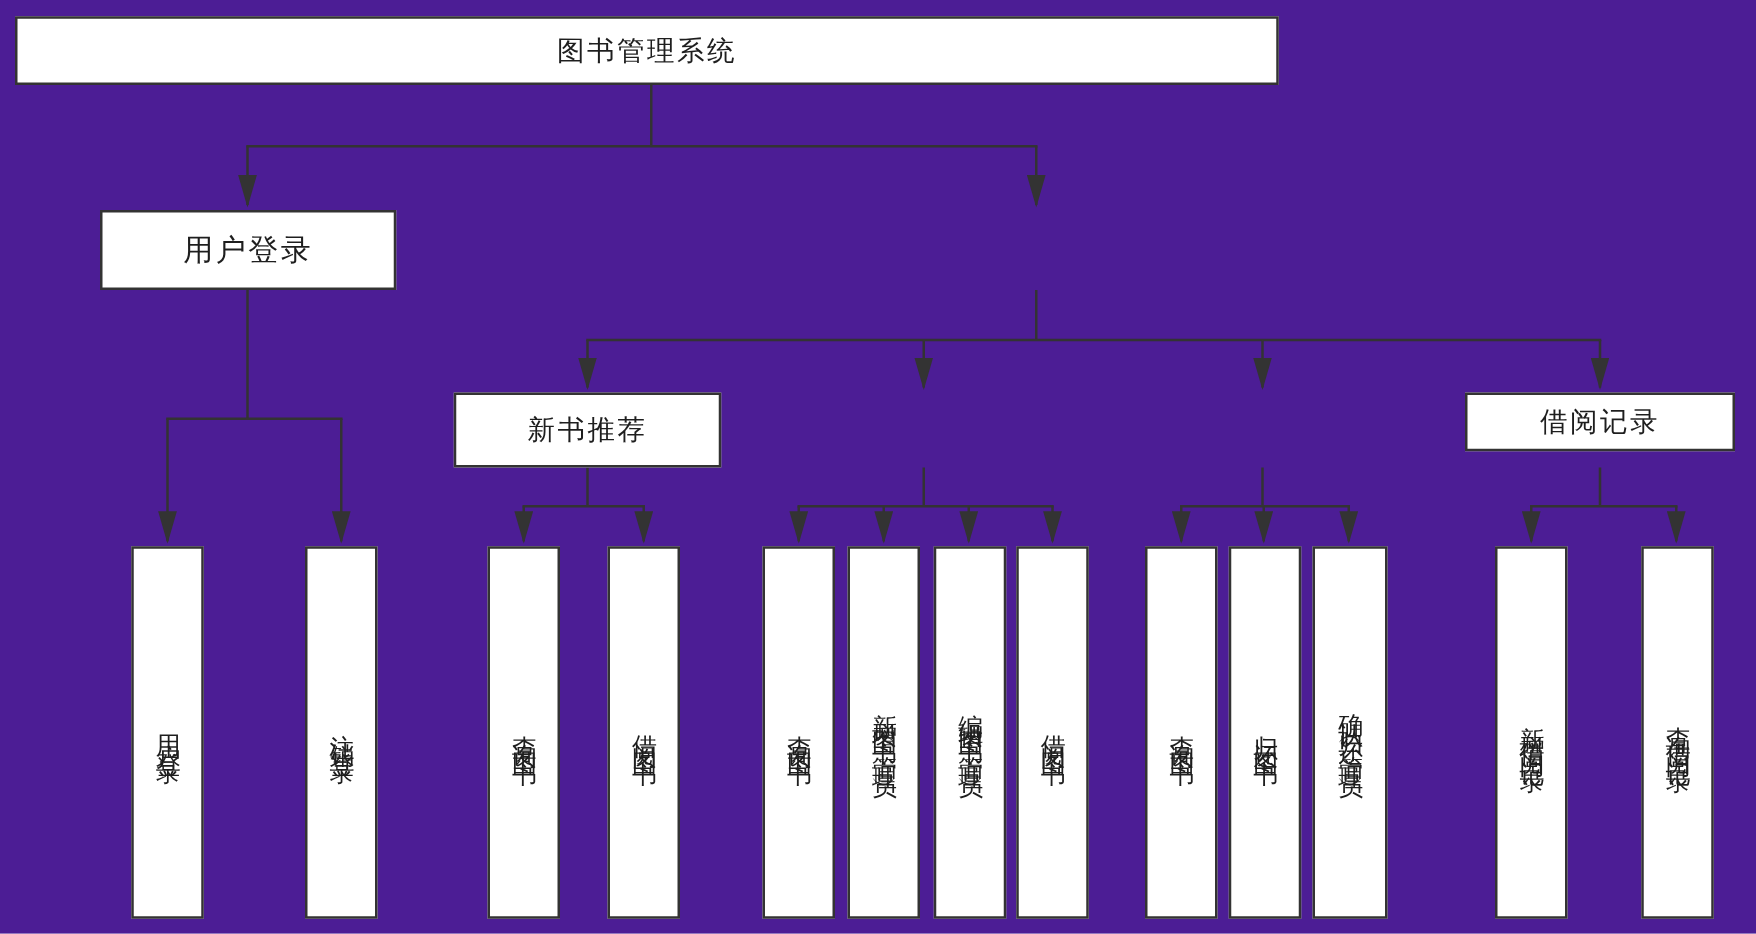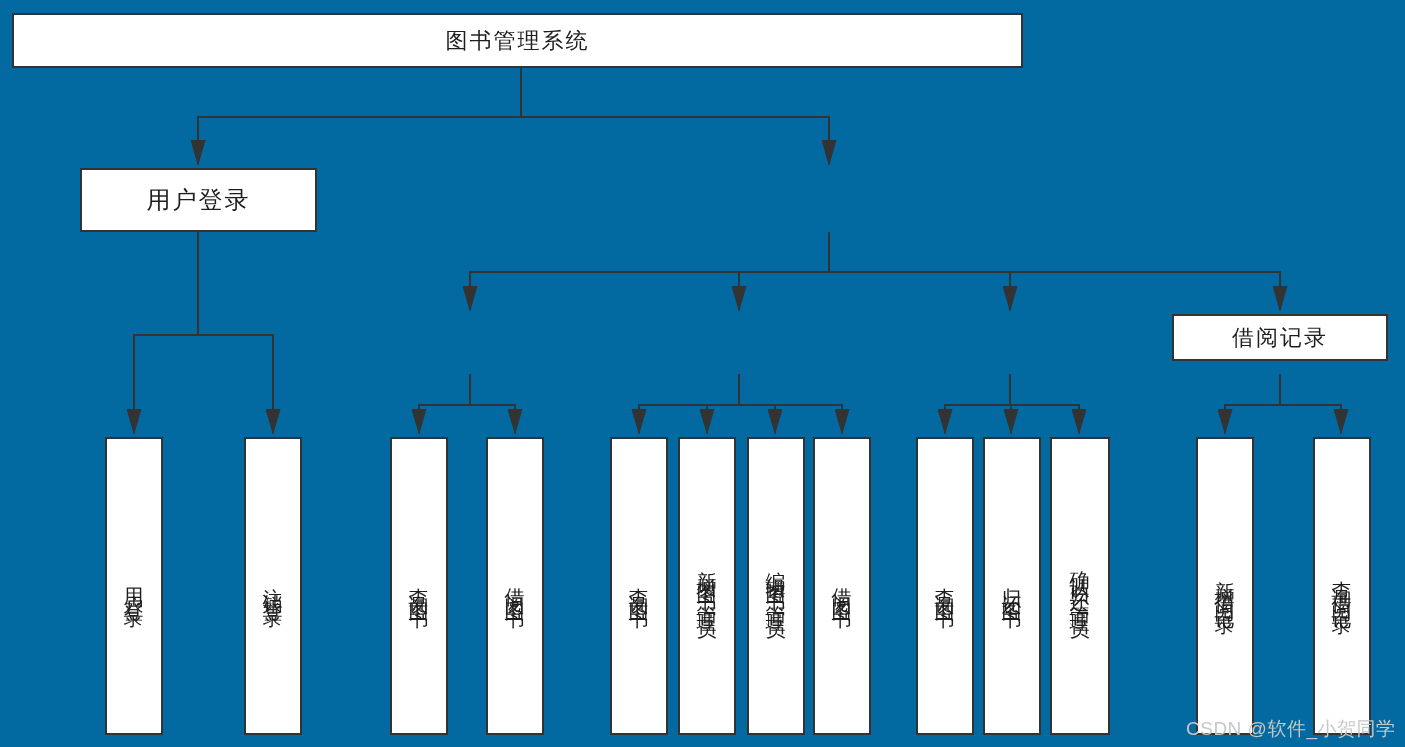--- a/index.html
+++ b/index.html
@@ -5,21 +5,21 @@
   html, body {
     margin: 0;
     padding: 0;
     background: #ffffff;
     font-family: "Liberation Sans", "DejaVu Sans", sans-serif;
   }
   .stage {
     position: relative;
     width: 1405px;
     height: 747px;
-    background: #0369a1;
+    background: #4c1d95;
     overflow: hidden;
   }
   .connectors {
     position: absolute;
     left: 0; top: 0;
     width: 1405px; height: 747px;
   }
   .node {
     position: absolute;
     box-sizing: border-box;
@@ -118,20 +118,23 @@
   </svg>
 
   <div class="node root-box" style="left:12px;top:13px;width:1011px;height:55px">
     <span class="lbl">图书管理系统</span>
   </div>
 
   <div class="node l2-box" style="left:80px;top:168px;width:237px;height:64px">
     <span class="lbl">用户登录</span>
   </div>
 
+  <div class="node l3-box" style="left:363px;top:314px;width:214px;height:60px">
+    <span class="lbl">新书推荐</span>
+  </div>
   <div class="node l3-box" style="left:1172px;top:314px;width:216px;height:47px">
     <span class="lbl">借阅记录</span>
   </div>
 
   <div class="node leaf-box" style="left:105px;top:437px;width:58px;height:298px">
     <span class="lbl">用户登录</span>
   </div>
   <div class="node leaf-box" style="left:244px;top:437px;width:58px;height:298px">
     <span class="lbl">注销登录</span>
   </div>
@@ -166,15 +169,14 @@
     <span class="lbl">确认归还（管理员）</span>
   </div>
 
   <div class="node leaf-box" style="left:1196px;top:437px;width:58px;height:298px">
     <span class="lbl">新增借阅记录</span>
   </div>
   <div class="node leaf-box" style="left:1313px;top:437px;width:58px;height:298px">
     <span class="lbl">查询借阅记录</span>
   </div>
 
-  <div class="watermark">CSDN @软件_小贺同学</div>
 
 </div>
 
 </body></html>

